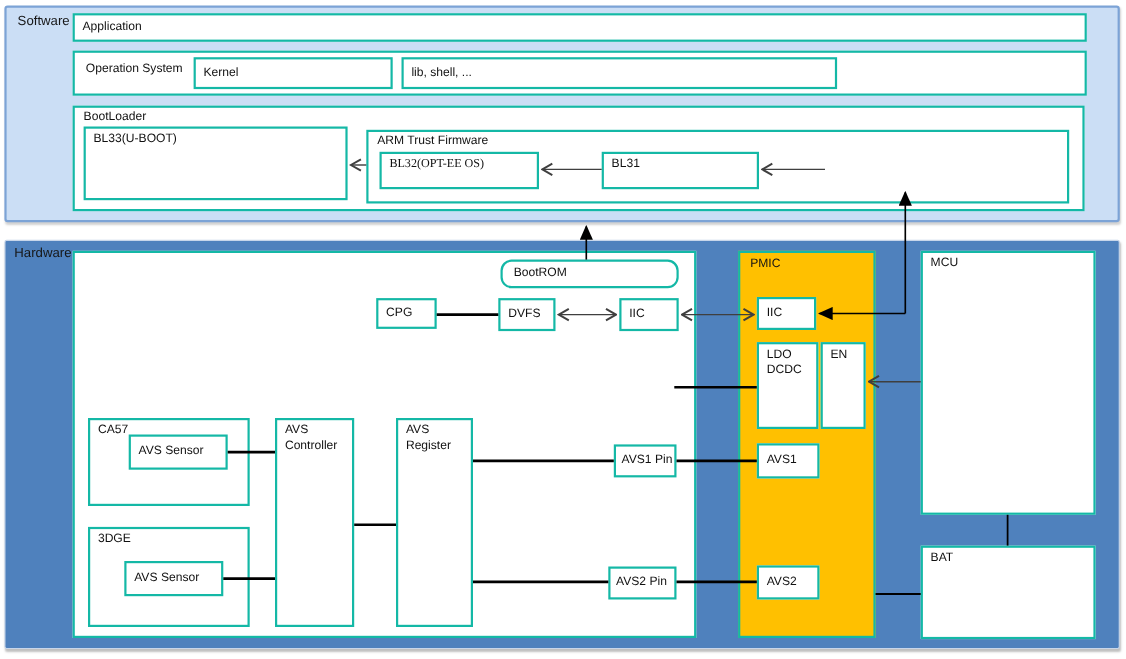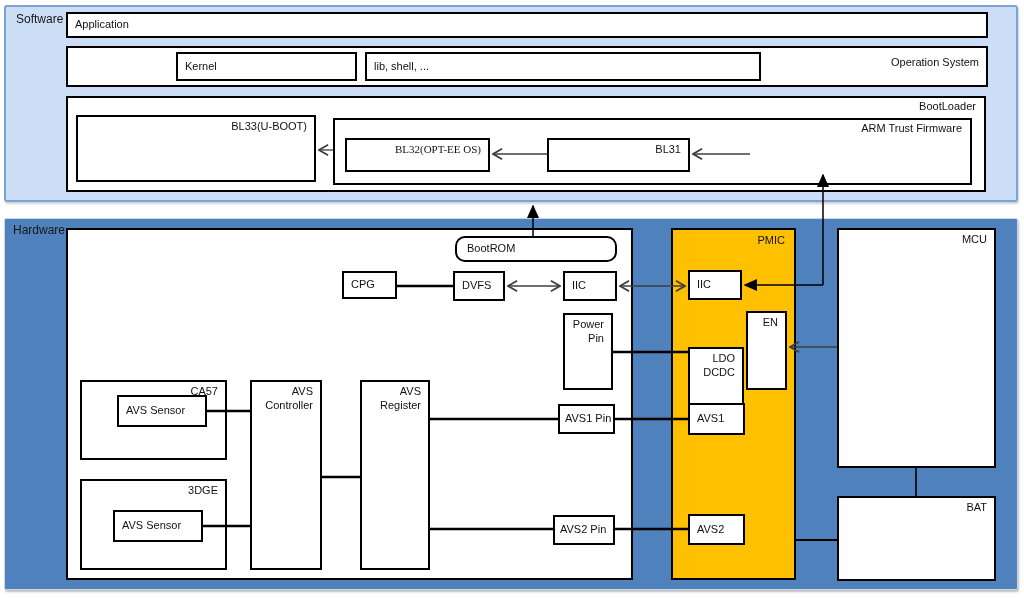--- a/index.html
+++ b/index.html
@@ -14,21 +14,21 @@
     box-shadow:1px 2px 2px rgba(0,0,0,0.18);
   }
   #hardware-section{
     left:4px;top:218px;width:1014px;height:372px;
     background:#4f81bd;border:1px solid #c8d6ea;border-radius:2px;
     box-shadow:1px 2px 2px rgba(0,0,0,0.25);
   }
   .section-label{position:absolute;font-size:12px;color:#161616;}
   .box{
     position:absolute;box-sizing:border-box;background:#fff;
-    border:2px solid #000000;font-size:11px;color:#111;line-height:1.25;text-align:right;
+    border:2px solid #14b8a6;font-size:11px;color:#111;line-height:1.25;
   }
   .tl{padding:3px 7px;}            
   .cl{display:flex;align-items:center;padding-left:7px;} 
   .pre{white-space:pre-line;}
   #pmic-box{background:#ffc000;border-width:2.5px;}
   #pmic-box .pmic-label{font-size:11px;color:#141414;}
   svg.wires{position:absolute;left:0;top:0;width:1024px;height:599px;pointer-events:none;}
 </style>
 </head>
 <body>
@@ -54,42 +54,40 @@
   <div class="box tl" style="left:333px;top:118px;width:639px;height:67px;padding:2px 8px;">ARM Trust Firmware</div>
   <div class="box tl" style="left:345px;top:138px;width:145px;height:34px;font-family:Liberation Serif, serif;">BL32(OPT-EE OS)</div>
   <div class="box tl" style="left:547px;top:138px;width:143px;height:34px;">BL31</div>
 
   <div class="box" style="left:66px;top:228px;width:567px;height:352px;"></div>
 
   <div class="box cl" style="left:455px;top:236px;width:162px;height:26px;padding-left:10px;border-radius:10px;">BootROM</div>
   <div class="box cl" style="left:342px;top:271px;width:55px;height:28px;">CPG</div>
   <div class="box cl" style="left:453px;top:271px;width:52px;height:30px;">DVFS</div>
   <div class="box cl" style="left:563px;top:271px;width:54px;height:30px;">IIC</div>
-  <div class="box tl pre" style="left:563px;top:313px;width:50px;height:77px;">Power
-Pin</div>
 
   <div class="box tl" style="left:80px;top:380px;width:147px;height:80px;">CA57</div>
   <div class="box cl" style="left:117px;top:395px;width:90px;height:32px;">AVS Sensor</div>
 
   <div class="box tl pre" style="left:250px;top:380px;width:72px;height:190px;">AVS
 Controller</div>
   <div class="box tl pre" style="left:360px;top:380px;width:70px;height:190px;">AVS
 Register</div>
 
   <div class="box tl" style="left:80px;top:479px;width:147px;height:91px;">3DGE</div>
   <div class="box cl" style="left:113px;top:510px;width:90px;height:32px;">AVS Sensor</div>
 
   <div class="box cl" style="left:558px;top:404px;width:57px;height:30px;padding-left:5px;">AVS1 Pin</div>
   <div class="box cl" style="left:553px;top:515px;width:62px;height:30px;padding-left:5px;">AVS2 Pin</div>
 
   <div class="box tl" id="pmic-box" style="left:671px;top:228px;width:125px;height:352px;padding:4px 9px;">
     <span class="pmic-label">PMIC</span>
   </div>
   <div class="box cl" style="left:688px;top:270px;width:54px;height:30px;">IIC</div>
-  <div class="box tl pre" style="left:688px;top:311px;width:56px;height:79px;margin-top:36px;">LDO
+  <div class="box tl pre" style="left:688px;top:311px;width:56px;height:79px;">LDO
 DCDC</div>
   <div class="box tl" style="left:746px;top:311px;width:41px;height:79px;">EN</div>
   <div class="box cl" style="left:688px;top:403px;width:57px;height:32px;">AVS1</div>
   <div class="box cl" style="left:688px;top:514px;width:57px;height:31px;">AVS2</div>
 
   <div class="box tl" style="left:837px;top:496px;width:159px;height:85px;">BAT</div>
   <div class="box tl" style="left:837px;top:228px;width:159px;height:240px;">MCU</div>
 
   <svg class="wires">
     <defs>

